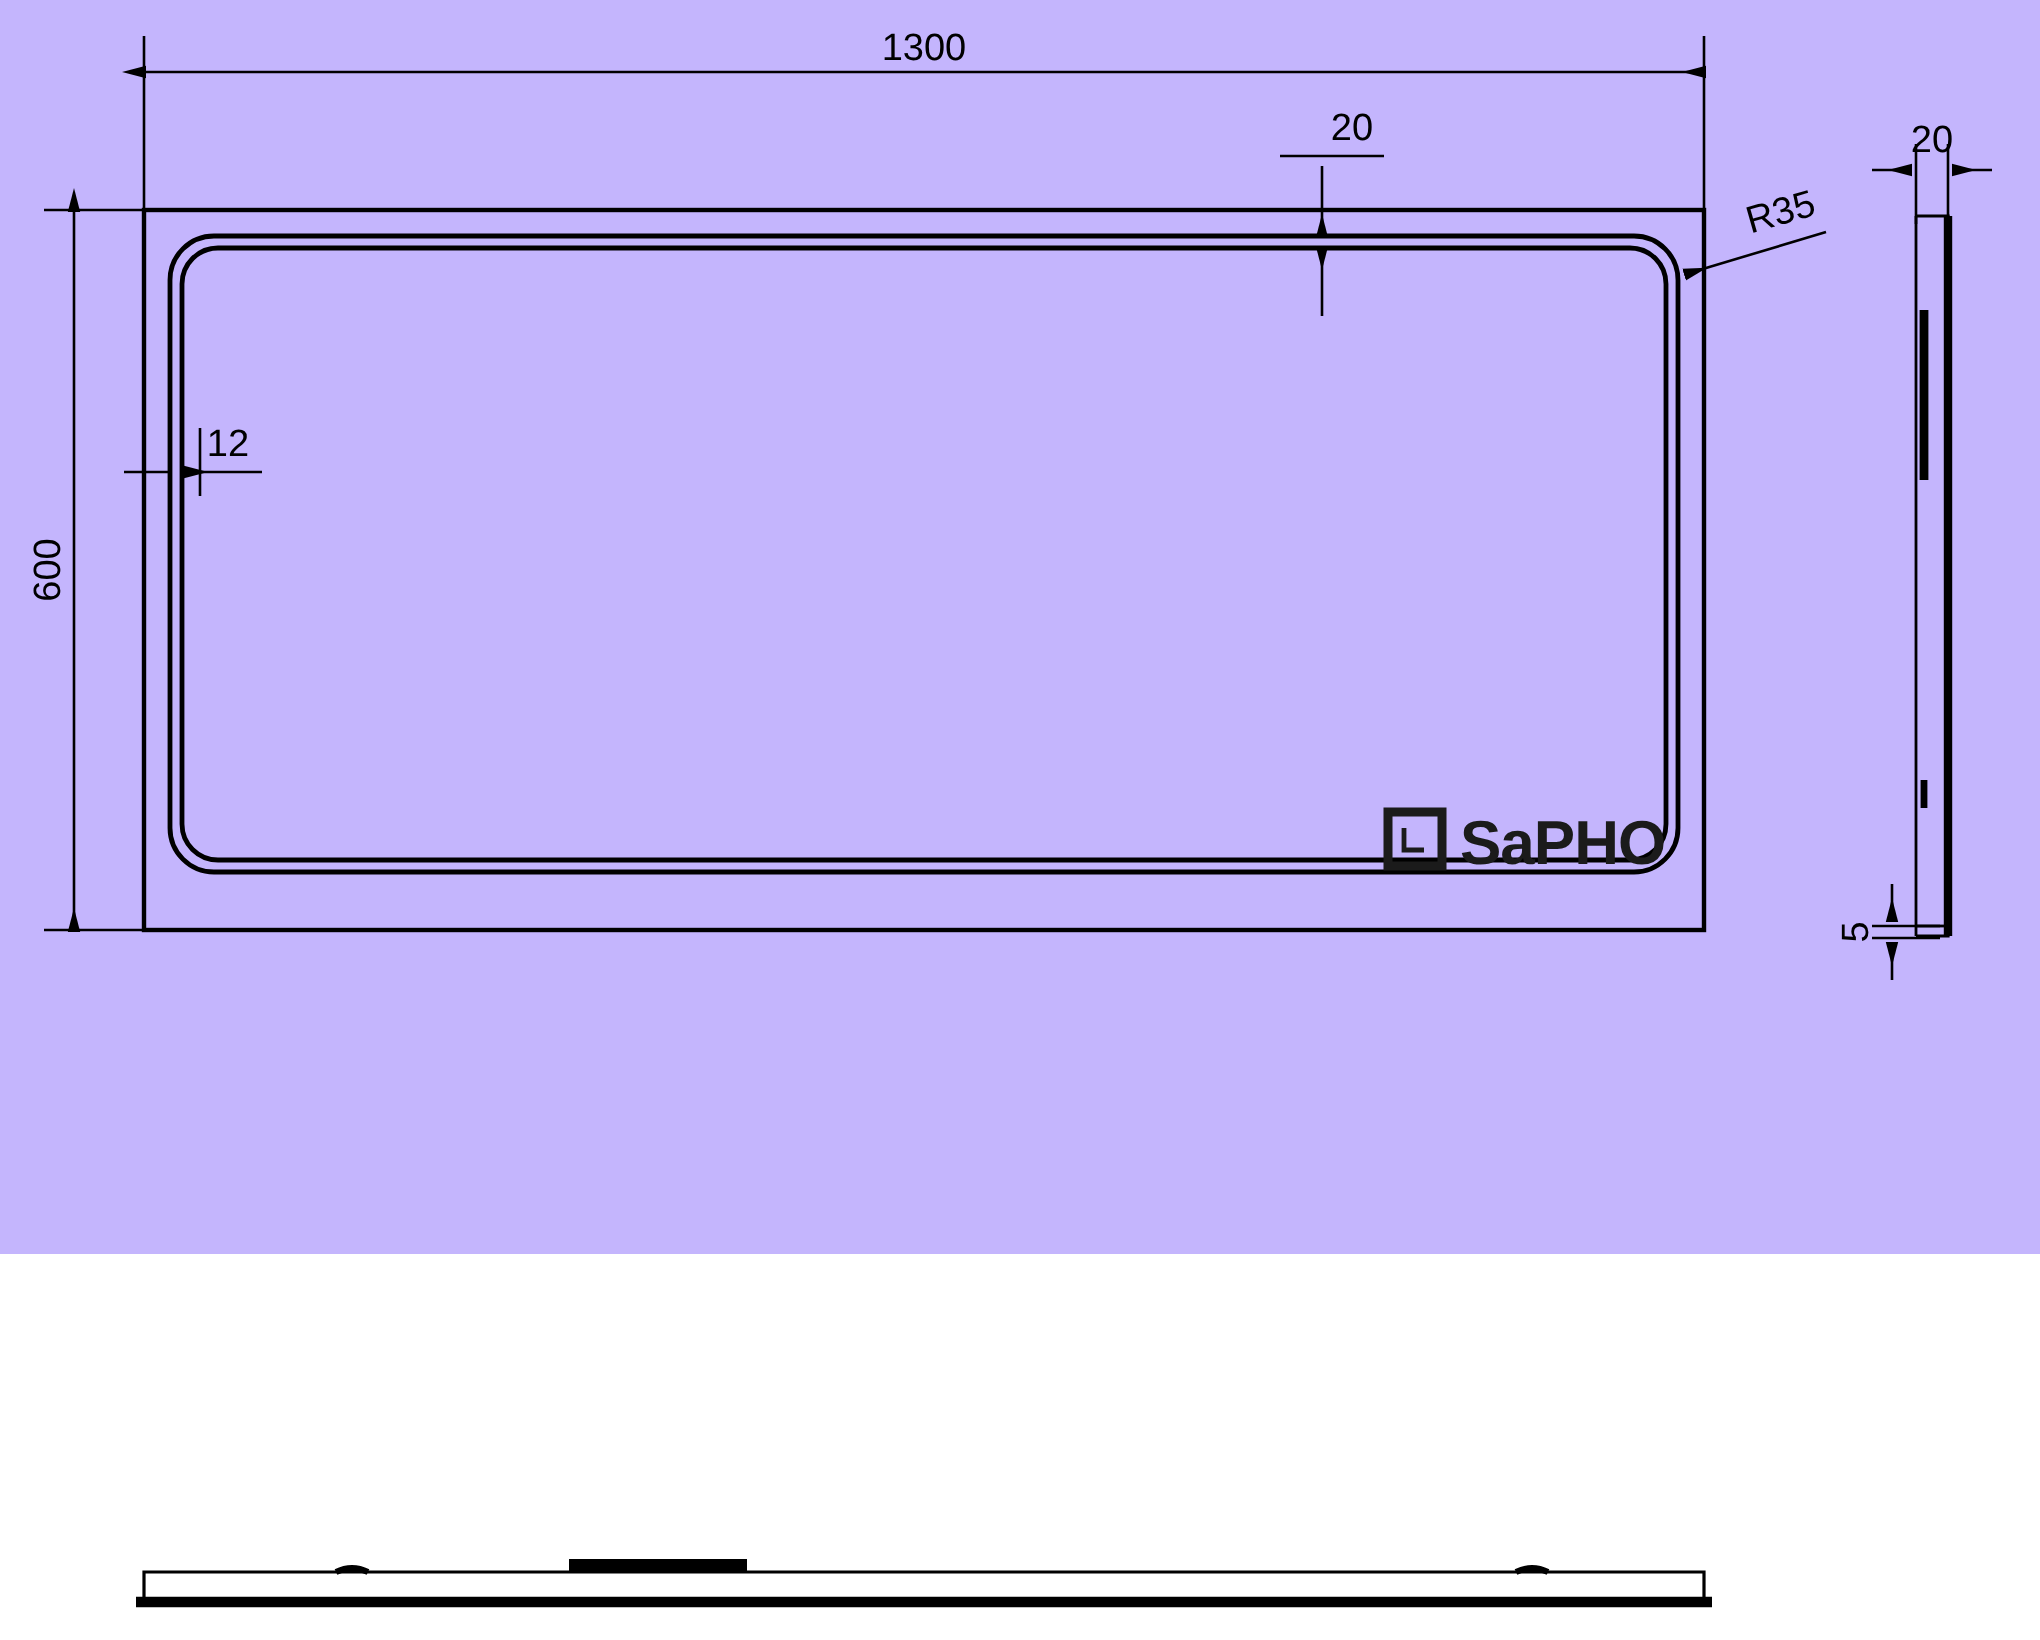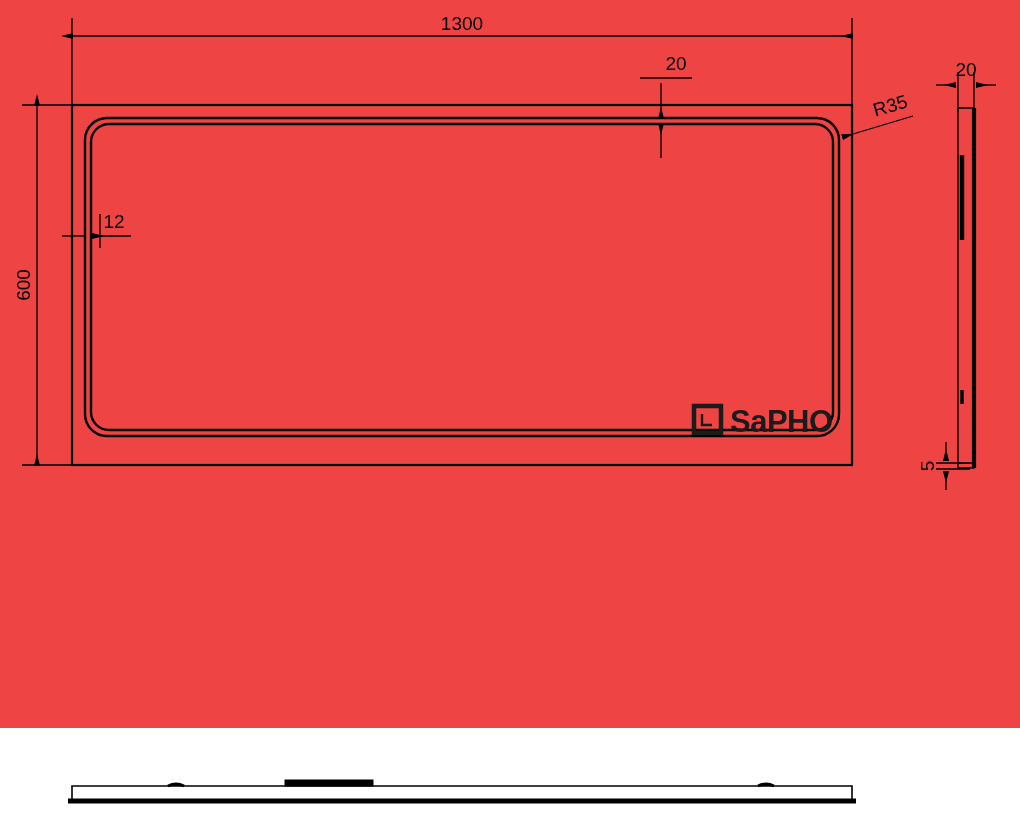--- a/index.html
+++ b/index.html
@@ -9,22 +9,22 @@
   }
   body {
     width: 1020px;
     height: 820px;
     font-family: "Liberation Sans", sans-serif;
     overflow: hidden;
   }
   #drawing-root {
     position: relative;
     width: 1020px;
-    height: 728px;
-    background: #ef4444;
+    height: 627px;
+    background: #c4b5fd;
   }
   svg.dwg {
     position: absolute;
     left: 0;
     top: 0;
     width: 1020px;
     height: 820px;
     display: block;
   }
   .dim-text {

